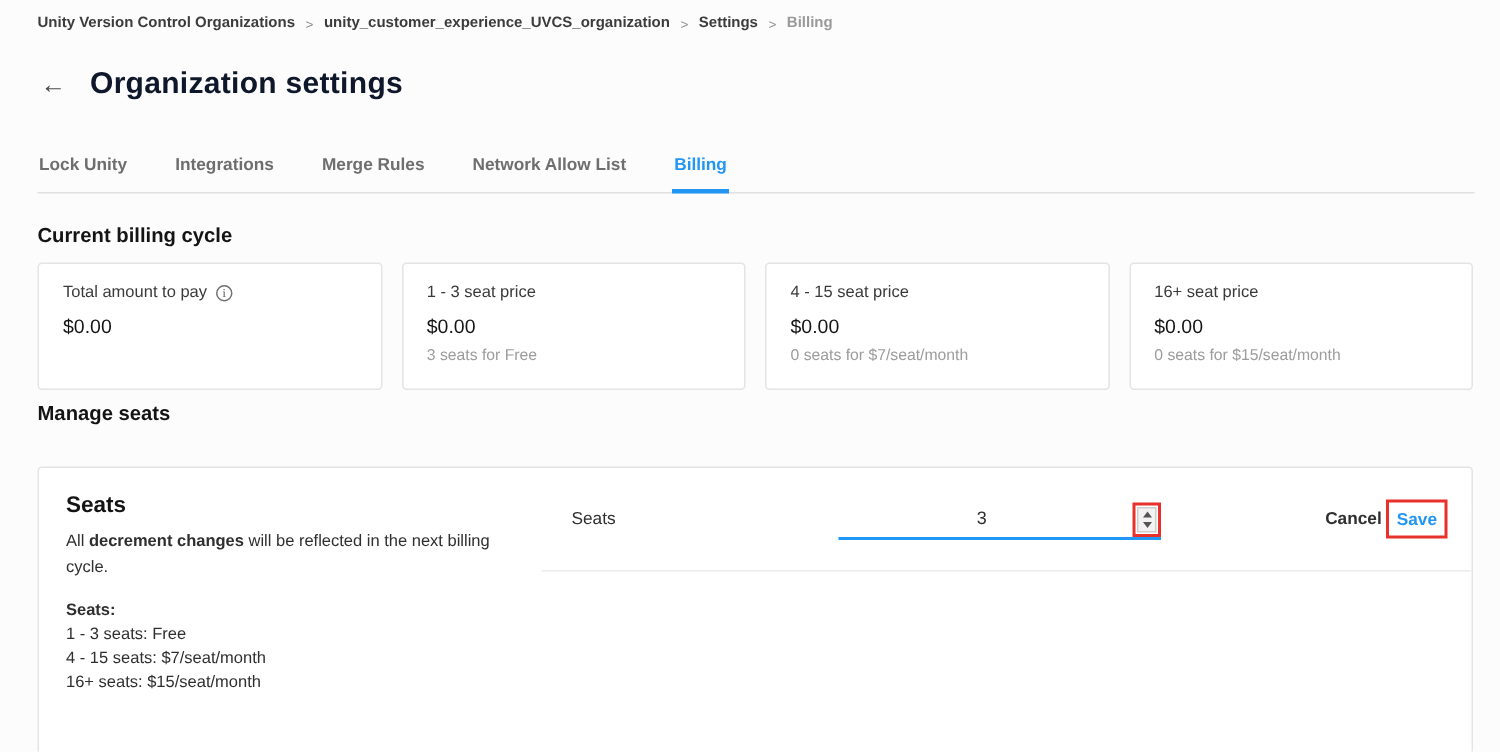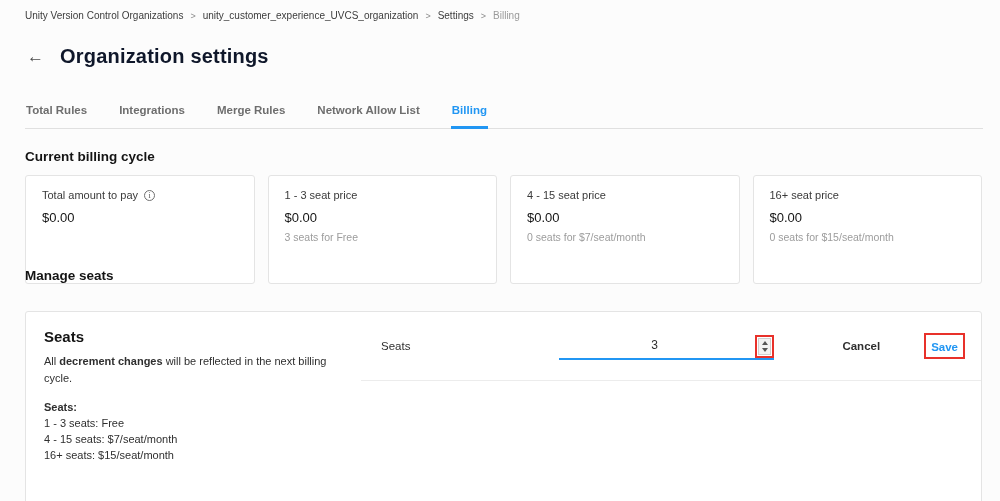--- a/index.html
+++ b/index.html
@@ -11,21 +11,21 @@
     overflow:hidden;
   }
   .page { position:relative; width:1000px; height:501px; }
 
   
   .breadcrumb {
     position:absolute; top:10px; left:25px;
     display:flex; align-items:center; gap:7px;
     font-size:10px; color:#3c3c3c;
   }
-  .crumb { cursor:pointer; }
+  .crumb { cursor:pointer;font-weight:bold; }
   .crumb.current { color:#9a9a9a; cursor:default; }
   .crumb-sep { color:#8a8a8a; font-size:9px; }
 
   
   .header {
     position:absolute; top:45px; left:27px;
     display:flex; align-items:center; gap:16px;
   }
   .back-arrow { font-size:17px; color:#4a4a4a; cursor:pointer; line-height:1; }
   .page-title { font-size:20px; font-weight:bold; color:#0f172a; letter-spacing:.2px; }
@@ -50,21 +50,21 @@
   }
   .section-heading.billing-cycle { top:149px; }
   .section-heading.manage-seats { top:268px; }
 
   
   .cards {
     position:absolute; top:175px; left:25px; right:18px;
     display:flex; gap:13px;
   }
   .card {
-    flex:1; height:109px; background:#ffffff;
+    flex:1; height:85px; background:#ffffff;
     border:1px solid #e4e4e4; border-radius:3px;
     padding:13px 16px;
   }
   .card-title-row { display:flex; align-items:center; gap:6px; }
   .card-title { font-size:11px; color:#3a3a3a; }
   .info-icon {
     width:11px; height:11px; border:1px solid #6f6f6f; border-radius:50%;
     display:inline-flex; align-items:center; justify-content:center;
     font-size:8px; color:#555; font-family:"Liberation Serif", serif;
     cursor:pointer;
@@ -105,21 +105,21 @@
   .spinner {
     width:13px; height:17px; background:#f2f2f2; border:1px solid #cfcfcf;
     display:flex; flex-direction:column; justify-content:space-around;
     align-items:center; cursor:pointer;
   }
   .arrow-up { width:0; height:0; border-left:3px solid transparent; border-right:3px solid transparent; border-bottom:4px solid #555; }
   .arrow-down { width:0; height:0; border-left:3px solid transparent; border-right:3px solid transparent; border-top:4px solid #555; }
 
   .row-actions { margin-left:auto; display:flex; align-items:center; gap:3px; }
   .cancel-btn { font-size:11.5px; font-weight:bold; color:#2f2f2f; cursor:pointer; }
-  .save-annotation { border:2px solid #e8312a; padding:2px 5px;margin-left:41px; }
+  .save-annotation { border:2px solid #e8312a; padding:2px 5px; }
   .save-btn { font-size:11.5px; font-weight:bold; color:#2196f3; cursor:pointer; }
 
   .assigned-row {
     flex:1; display:flex; align-items:flex-start;
     padding:23px 16px 0 20px;
   }
   .assigned-value { font-size:11.5px; color:#5a5a5a; }
   .assigned-link { margin-left:auto; font-size:11.5px; color:#2196f3; cursor:pointer; }
 </style>
 </head>
@@ -137,21 +137,21 @@
     <span class="crumb current">Billing</span>
   </nav>
 
   <header class="header">
     <span class="back-arrow">←</span>
     <h1 class="page-title">Organization settings</h1>
   </header>
 
   <div class="tabs-wrap">
     <div class="tabs">
-      <div class="tab">Total Rules</div>
+      <div class="tab">Lock Unity</div>
       <div class="tab">Integrations</div>
       <div class="tab">Merge Rules</div>
       <div class="tab">Network Allow List</div>
       <div class="tab active">Billing</div>
     </div>
   </div>
 
   <h2 class="section-heading billing-cycle">Current billing cycle</h2>
 
   <div class="cards">

